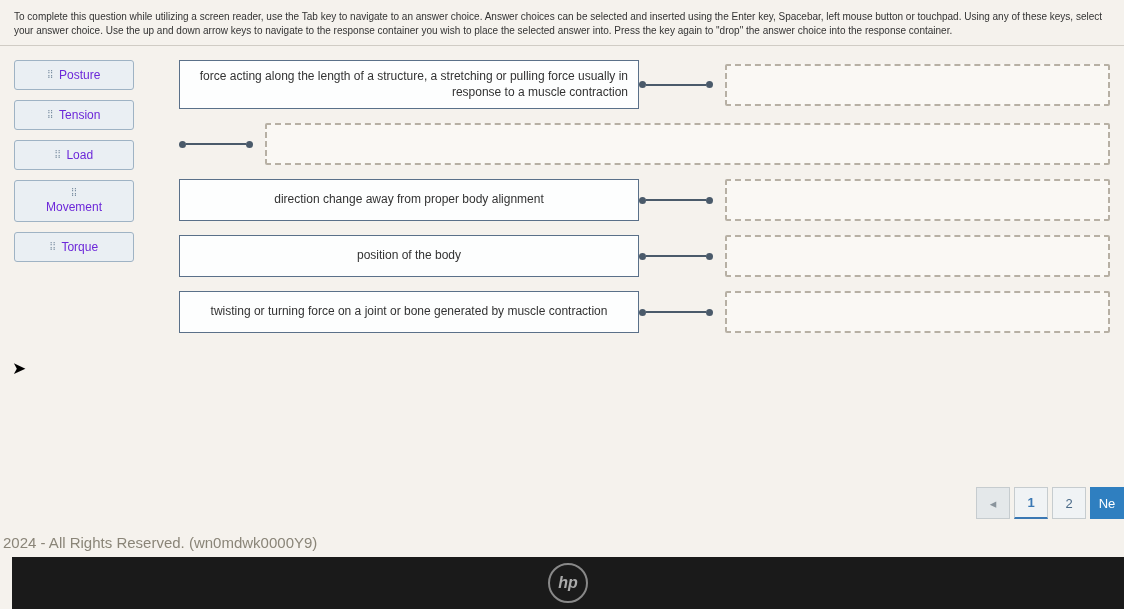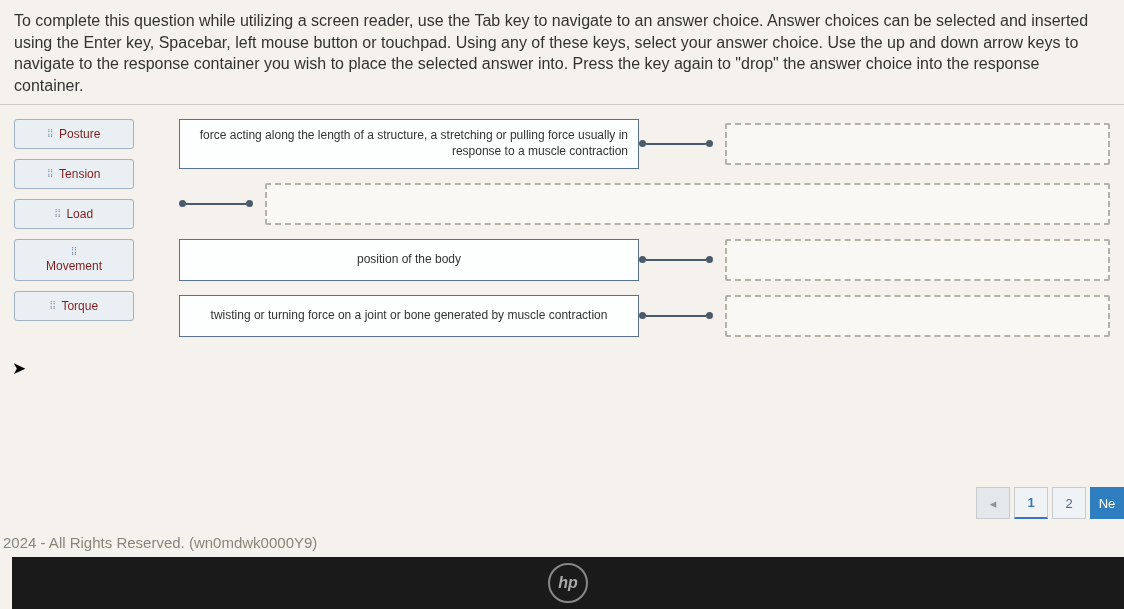--- a/index.html
+++ b/index.html
@@ -6,21 +6,21 @@
     body {
       font-family: Arial, sans-serif;
       background: #f5f2ed;
       width: 1124px;
       height: 609px;
       overflow: hidden;
       position: relative;
     }
     .instructions {
       padding: 10px 14px 6px 14px;
-      font-size: 16px;
+      font-size: 10px;
       color: #333;
       line-height: 1.35;
       background: #f5f2ed;
     }
     .hr-line {
       border-top: 1px solid #d0ccc5;
       margin: 2px 0 8px 0;
     }
     .content-area {
       display: flex;
@@ -47,21 +47,21 @@
       cursor: grab;
       min-height: 30px;
       text-align: center;
     }
     .term-chip .grip {
       color: #6c8296;
       font-size: 10px;
       line-height: 1;
     }
     .term-chip .label {
-      color: #7f1d1d;
+      color: #6d28d9;
       font-weight: 500;
     }
     .defs-column {
       flex: 1;
       display: flex;
       flex-direction: column;
       gap: 14px;
       padding: 6px 0 6px 45px;
     }
     .def-row {
@@ -230,20 +230,29 @@
     </div>
     <div class="def-row">
       <div class="connector">
           <span class="dot-left"></span>
           <span class="line"></span>
           <span class="dot-right"></span>
         </div>
       <div class="drop-target"></div>
     </div>
     <div class="def-row">
+      <div class="def-box">direction change away from proper body alignment</div>
+      <div class="connector">
+          <span class="dot-left"></span>
+          <span class="line"></span>
+          <span class="dot-right"></span>
+        </div>
+      <div class="drop-target"></div>
+    </div>
+    <div class="def-row">
       <div class="def-box">position of the body</div>
       <div class="connector">
           <span class="dot-left"></span>
           <span class="line"></span>
           <span class="dot-right"></span>
         </div>
       <div class="drop-target"></div>
     </div>
     <div class="def-row">
       <div class="def-box">twisting or turning force on a joint or bone generated by muscle contraction</div>

